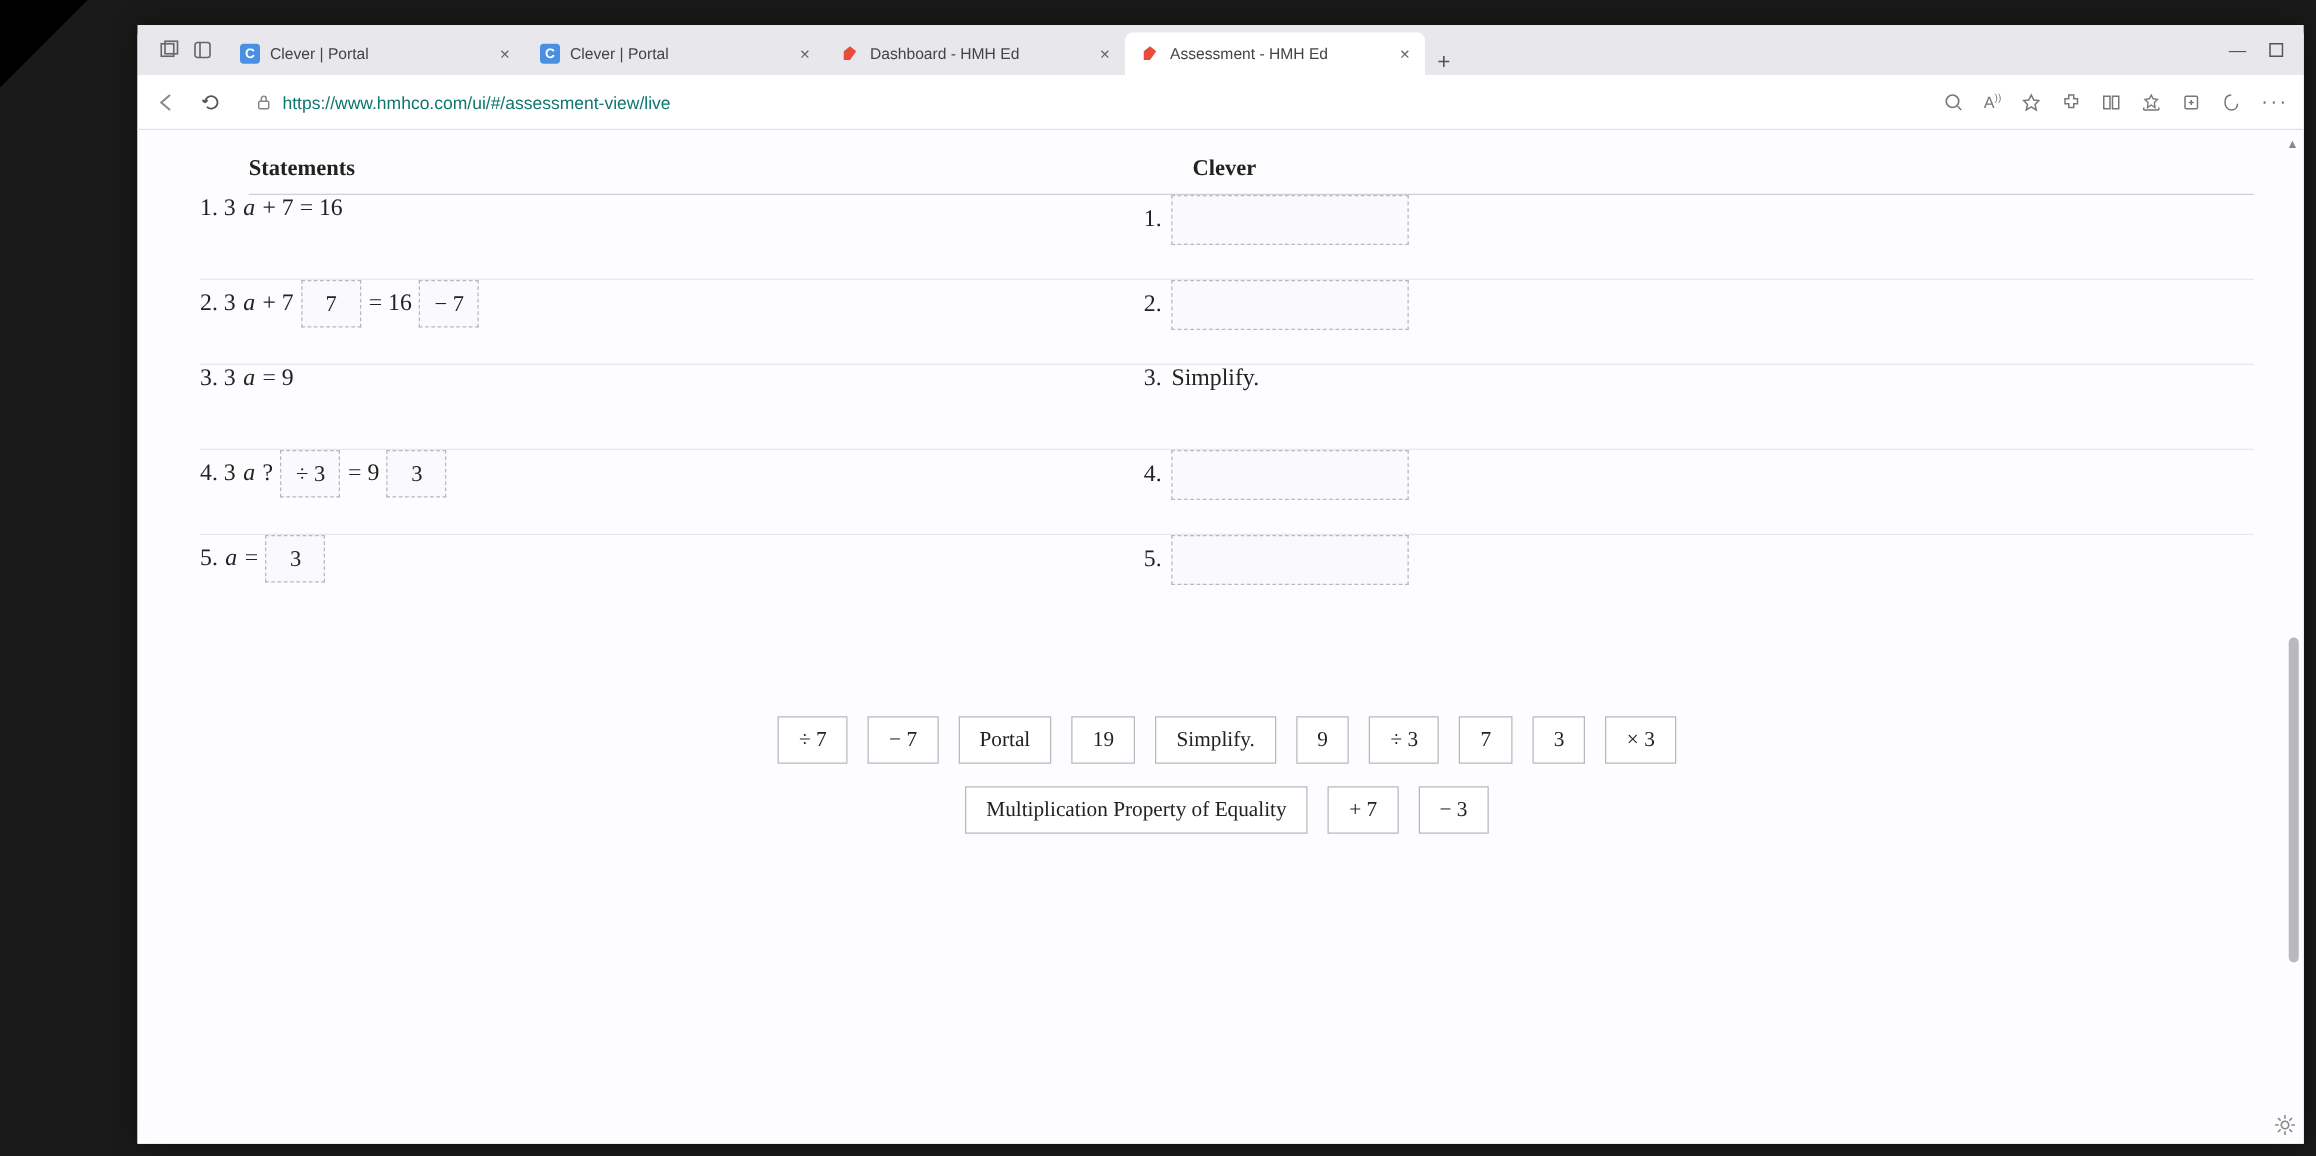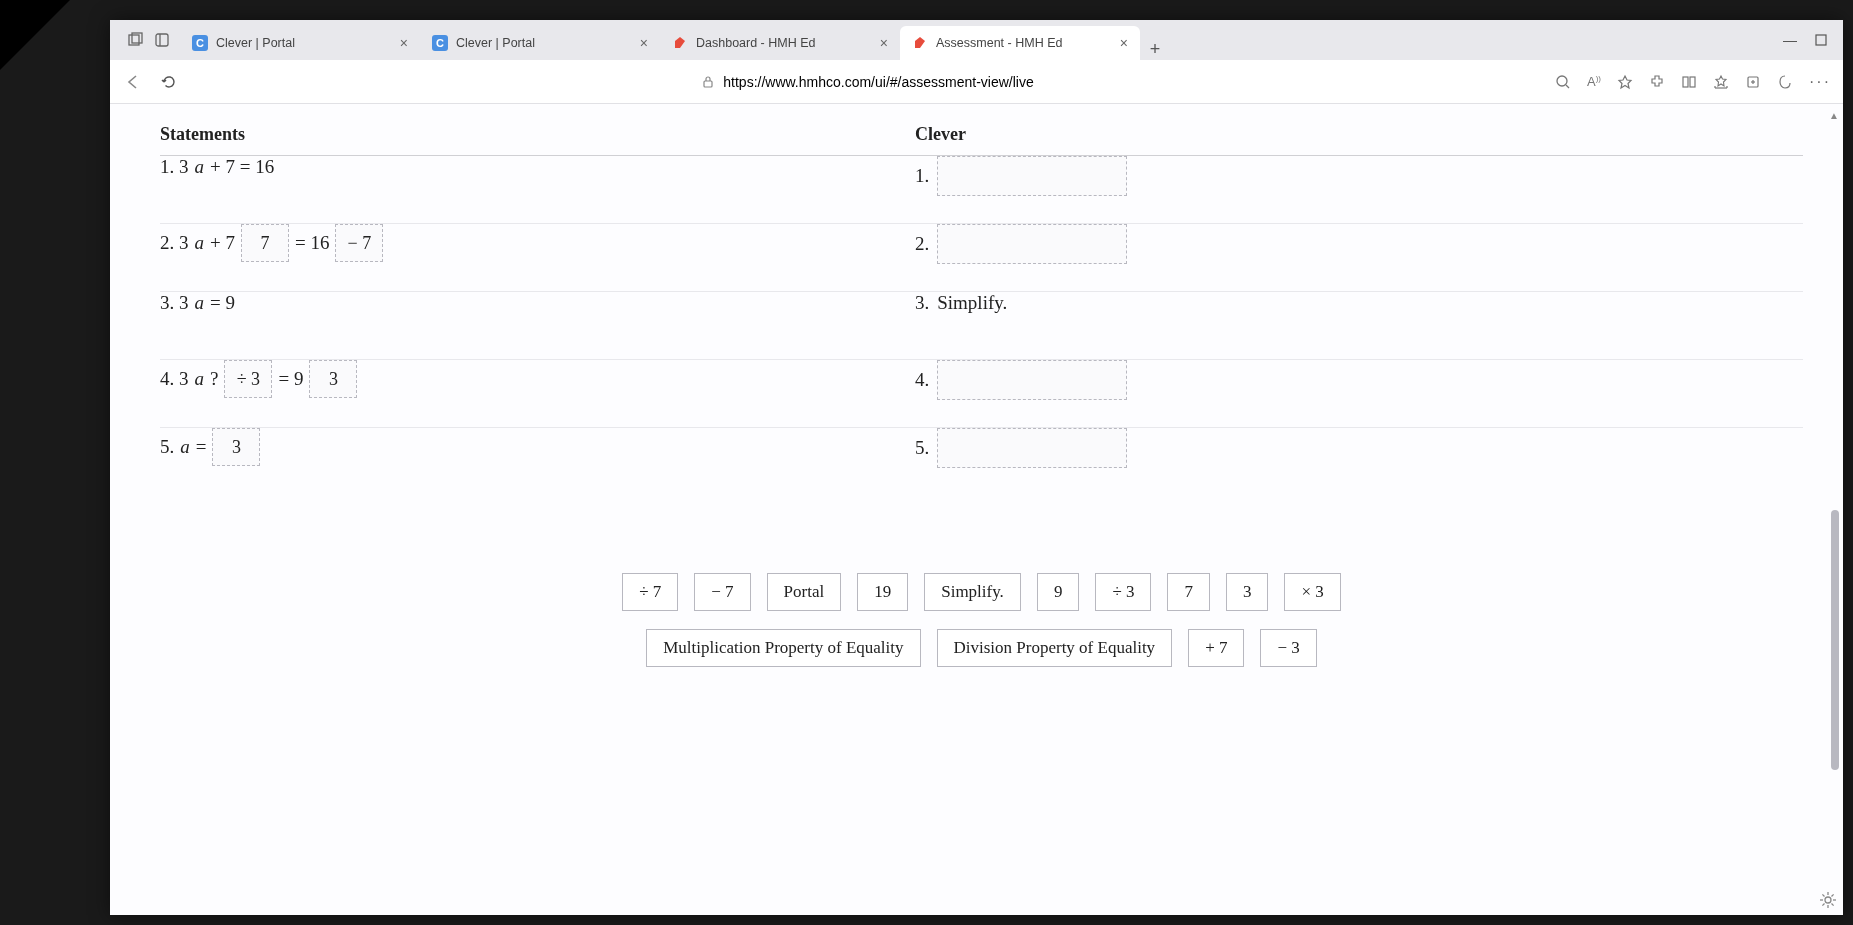--- a/index.html
+++ b/index.html
@@ -83,23 +83,22 @@
     color:#555; cursor:pointer;
   }
   .url-box {
     flex:1;
     display:flex;
     align-items:center;
     gap:8px;
     height:30px;
     border-radius:15px;
     padding:0 10px;
-    color:#000000;
+    color:#0f766e;
     font-size:14px;
-    justify-content:center;
   }
   .addr-icons-right { display:flex; gap:16px; color:#666; align-items:center; }
   
   .content {
     flex:1;
     background:#fdfdff;
     position:relative;
     overflow:hidden;
   }
   .scroll-indicator {
@@ -116,20 +115,21 @@
     margin: 20px 40px 0 50px;
     font-family: Georgia, "Times New Roman", serif;
     color:#222;
   }
   .headers {
     display:flex;
     border-bottom:1px solid #d0d0d4;
     padding-bottom:10px;
     font-weight:bold;
     font-size:18px;
+    margin-left:39px;
   }
   .col-stmt { flex: 0 0 755px; }
   .col-reason { flex:1; }
   .row {
     display:flex;
     align-items:flex-start;
     min-height:68px;
     border-bottom:1px solid #e8e8ec;
     font-size:19px;
   }
@@ -395,21 +395,20 @@
             <div class="tile">19</div>
             <div class="tile">Simplify.</div>
             <div class="tile">9</div>
             <div class="tile">÷ 3</div>
             <div class="tile">7</div>
             <div class="tile">3</div>
             <div class="tile">× 3</div>
           </div>
         <div class="tile-row" id="tiles-row-2">
             <div class="tile">Multiplication Property of Equality</div>
-            <div class="tile">Division Property of Equality</div>
             <div class="tile">+ 7</div>
             <div class="tile">− 3</div>
           </div>
       </div>
     </div>
 
     <span class="gear-corner">
       <svg width="18" height="18" viewBox="0 0 18 18">
           <circle cx="9" cy="9" r="3" fill="none" stroke="#888" stroke-width="1.3"></circle>
           <g stroke="#888" stroke-width="1.3">

